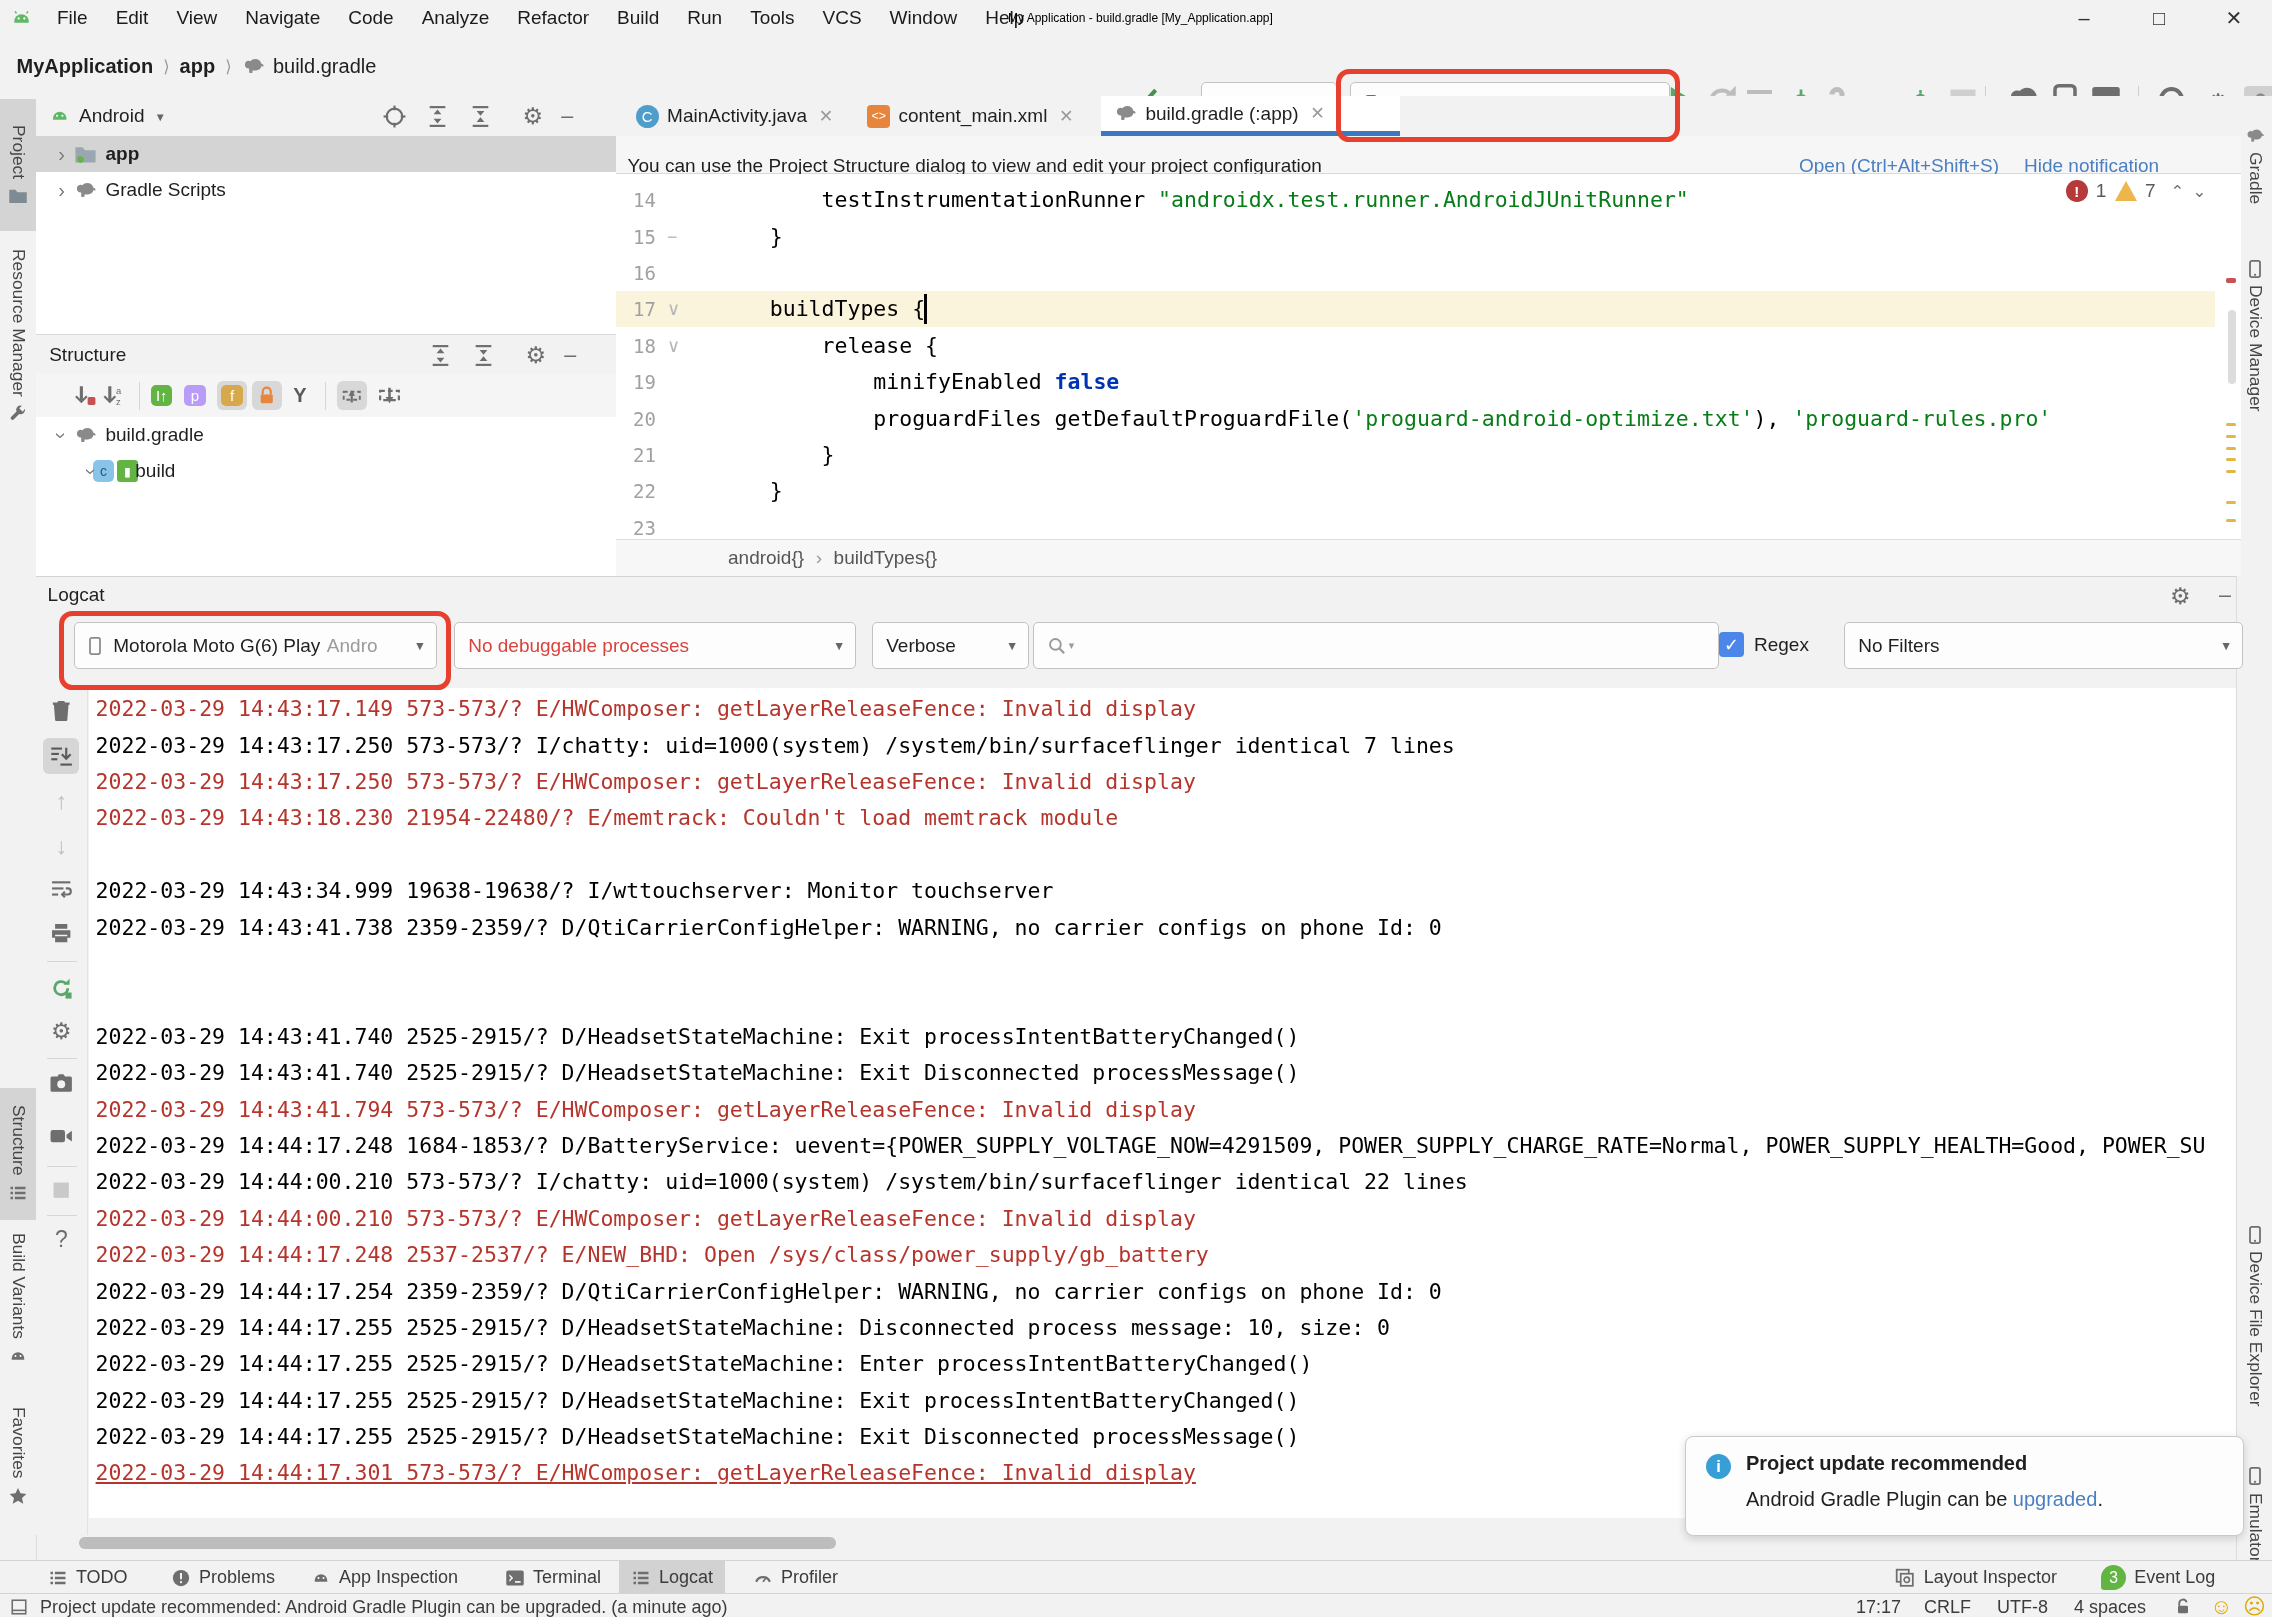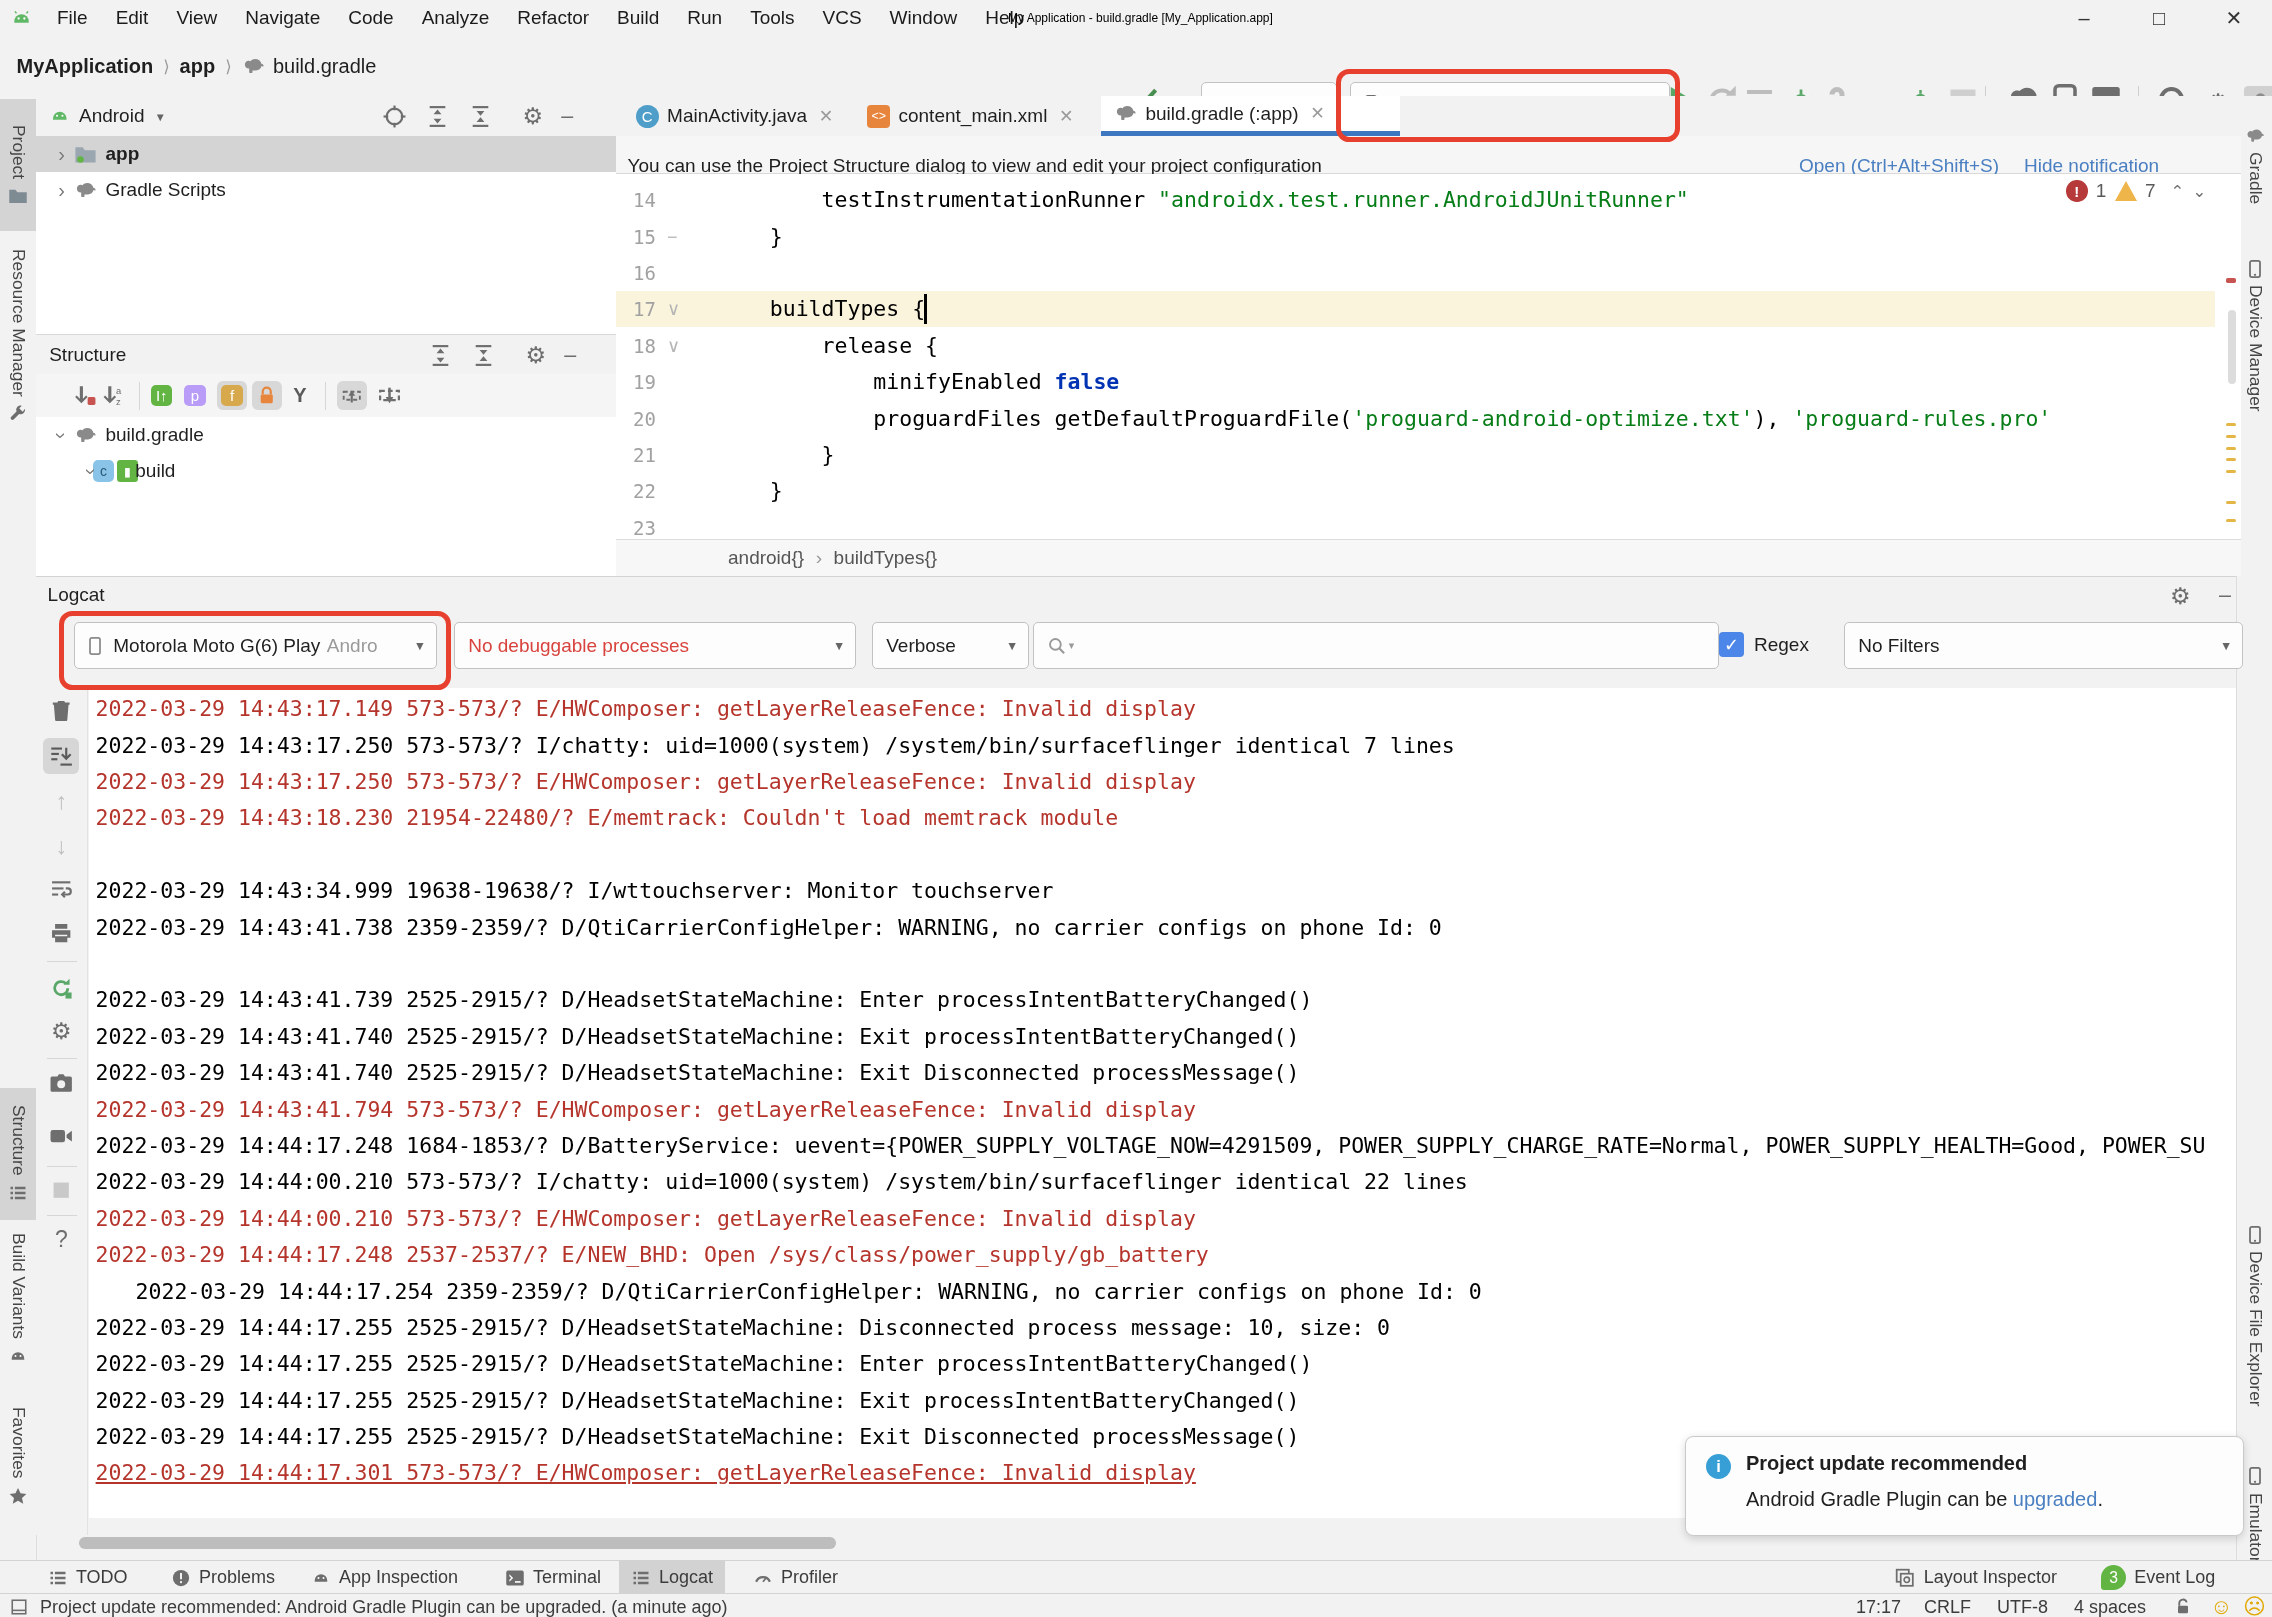--- a/index.html
+++ b/index.html
@@ -729,29 +729,28 @@
       <span class="txtic">?</span>
     </div>
   </div>
 <div id="log-lines" class="abs mono">
     <div class="log-row lv-e" style="top: 3.3px;">2022-03-29 14:43:17.149 573-573/? E/HWComposer: getLayerReleaseFence: Invalid display</div>
     <div class="log-row lv-n" style="top: 40px;">2022-03-29 14:43:17.250 573-573/? I/chatty: uid=1000(system) /system/bin/surfaceflinger identical 7 lines</div>
     <div class="log-row lv-e" style="top: 76px;">2022-03-29 14:43:17.250 573-573/? E/HWComposer: getLayerReleaseFence: Invalid display</div>
     <div class="log-row lv-e" style="top: 112px;">2022-03-29 14:43:18.230 21954-22480/? E/memtrack: Couldn't load memtrack module</div>
     <div class="log-row lv-n" style="top: 185px;">2022-03-29 14:43:34.999 19638-19638/? I/wttouchserver: Monitor touchserver</div>
     <div class="log-row lv-n" style="top: 222px;">2022-03-29 14:43:41.738 2359-2359/? D/QtiCarrierConfigHelper: WARNING, no carrier configs on phone Id: 0</div>
-    <div class="log-row lv-n" style="top: 294px;">2022-03-29 14:43:41.739 2525-2915/? D/HeadsetStateMachine: Enter processIntentBatteryChanged()</div>
     <div class="log-row lv-n" style="top: 331px;">2022-03-29 14:43:41.740 2525-2915/? D/HeadsetStateMachine: Exit processIntentBatteryChanged()</div>
     <div class="log-row lv-n" style="top: 367px;">2022-03-29 14:43:41.740 2525-2915/? D/HeadsetStateMachine: Exit Disconnected processMessage()</div>
     <div class="log-row lv-e" style="top: 404px;">2022-03-29 14:43:41.794 573-573/? E/HWComposer: getLayerReleaseFence: Invalid display</div>
     <div class="log-row lv-n" style="top: 440px;">2022-03-29 14:44:17.248 1684-1853/? D/BatteryService: uevent={POWER_SUPPLY_VOLTAGE_NOW=4291509, POWER_SUPPLY_CHARGE_RATE=Normal, POWER_SUPPLY_HEALTH=Good, POWER_SU</div>
     <div class="log-row lv-n" style="top: 476px;">2022-03-29 14:44:00.210 573-573/? I/chatty: uid=1000(system) /system/bin/surfaceflinger identical 22 lines</div>
     <div class="log-row lv-e" style="top: 513px;">2022-03-29 14:44:00.210 573-573/? E/HWComposer: getLayerReleaseFence: Invalid display</div>
     <div class="log-row lv-e" style="top: 549px;">2022-03-29 14:44:17.248 2537-2537/? E/NEW_BHD: Open /sys/class/power_supply/gb_battery</div>
-    <div class="log-row lv-n" style="top: 586px; margin-left: 40px;">2022-03-29 14:44:17.254 2359-2359/? D/QtiCarrierConfigHelper: WARNING, no carrier configs on phone Id: 0</div>
+    <div class="log-row lv-n" style="top: 586px;">2022-03-29 14:44:17.254 2359-2359/? D/QtiCarrierConfigHelper: WARNING, no carrier configs on phone Id: 0</div>
     <div class="log-row lv-n" style="top: 622px;">2022-03-29 14:44:17.255 2525-2915/? D/HeadsetStateMachine: Disconnected process message: 10, size: 0</div>
     <div class="log-row lv-n" style="top: 658px;">2022-03-29 14:44:17.255 2525-2915/? D/HeadsetStateMachine: Enter processIntentBatteryChanged()</div>
     <div class="log-row lv-n" style="top: 695px;">2022-03-29 14:44:17.255 2525-2915/? D/HeadsetStateMachine: Exit processIntentBatteryChanged()</div>
     <div class="log-row lv-n" style="top: 731px;">2022-03-29 14:44:17.255 2525-2915/? D/HeadsetStateMachine: Exit Disconnected processMessage()</div>
     <div class="log-row lv-e" style="top: 767px; text-decoration: underline;">2022-03-29 14:44:17.301 573-573/? E/HWComposer: getLayerReleaseFence: Invalid display</div>
   </div>
 <div id="log-hscroll" class="abs"></div>
 
 <div id="toolwin-bar" class="abs">
   <span class="abs" style="left:1894px;top:0;height:33px;display:flex;align-items:center;gap:8.3px;font-size:18px;color:#3c3c3c;">

